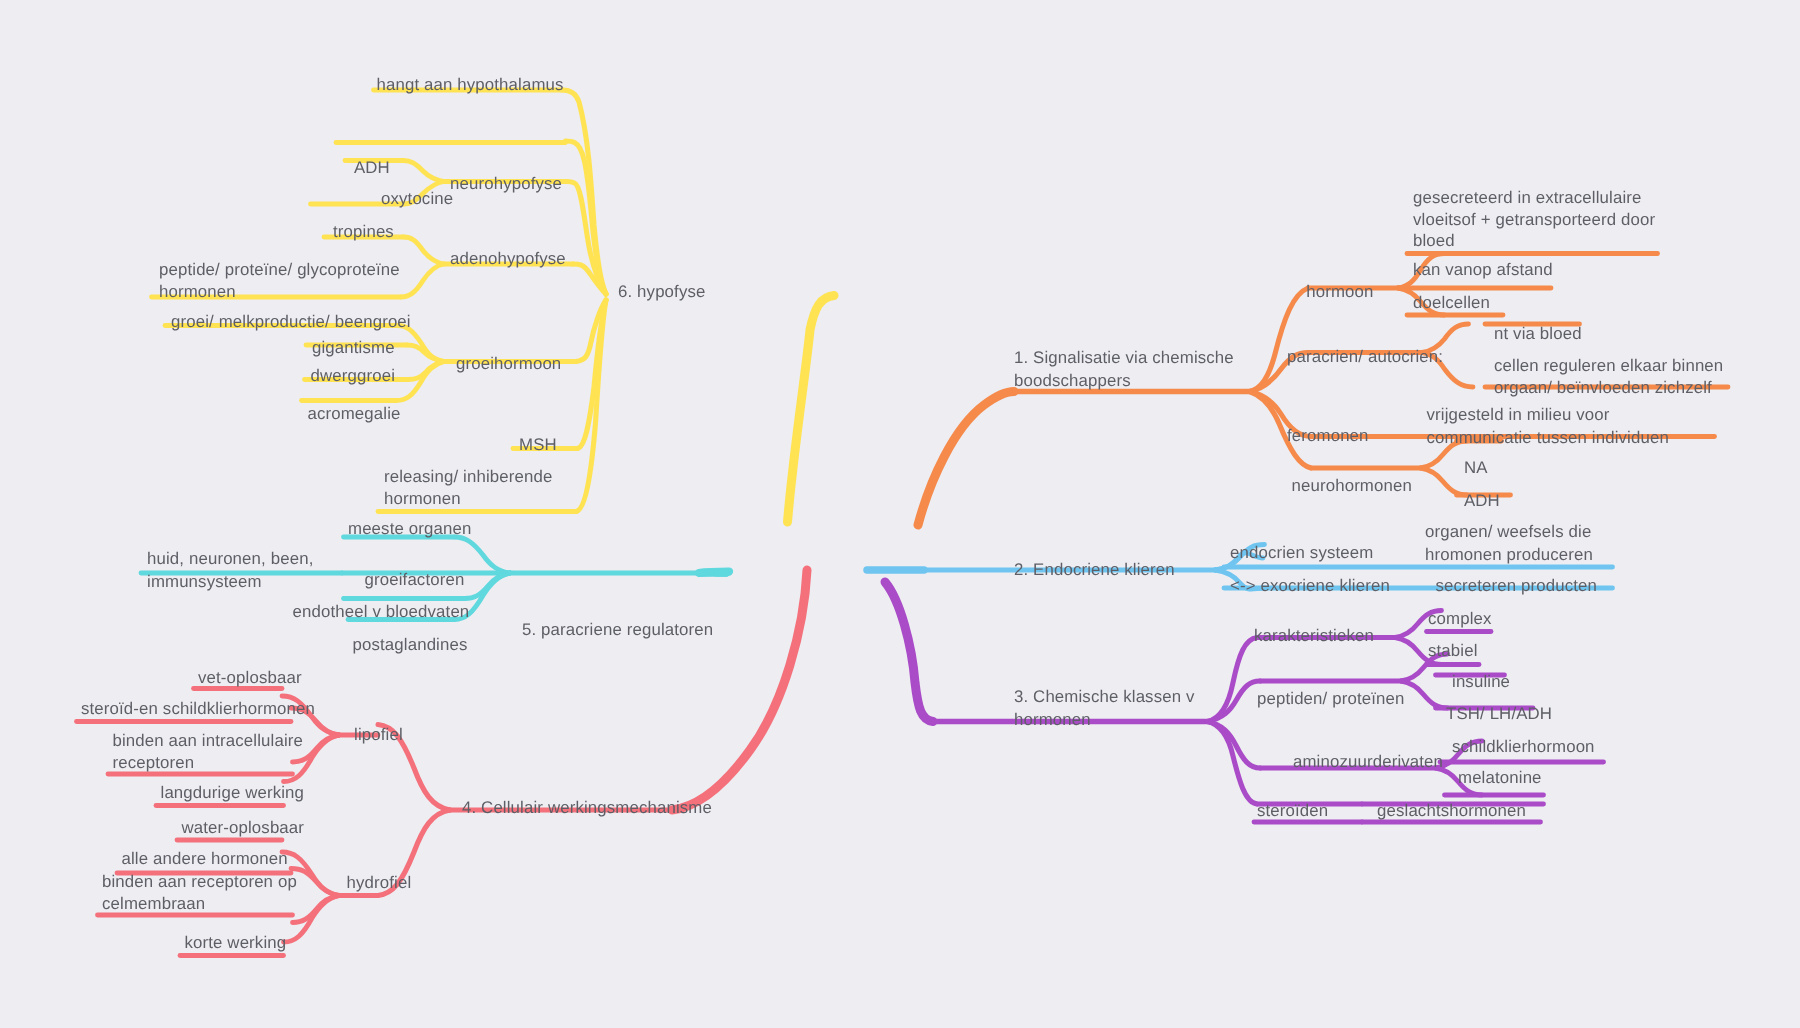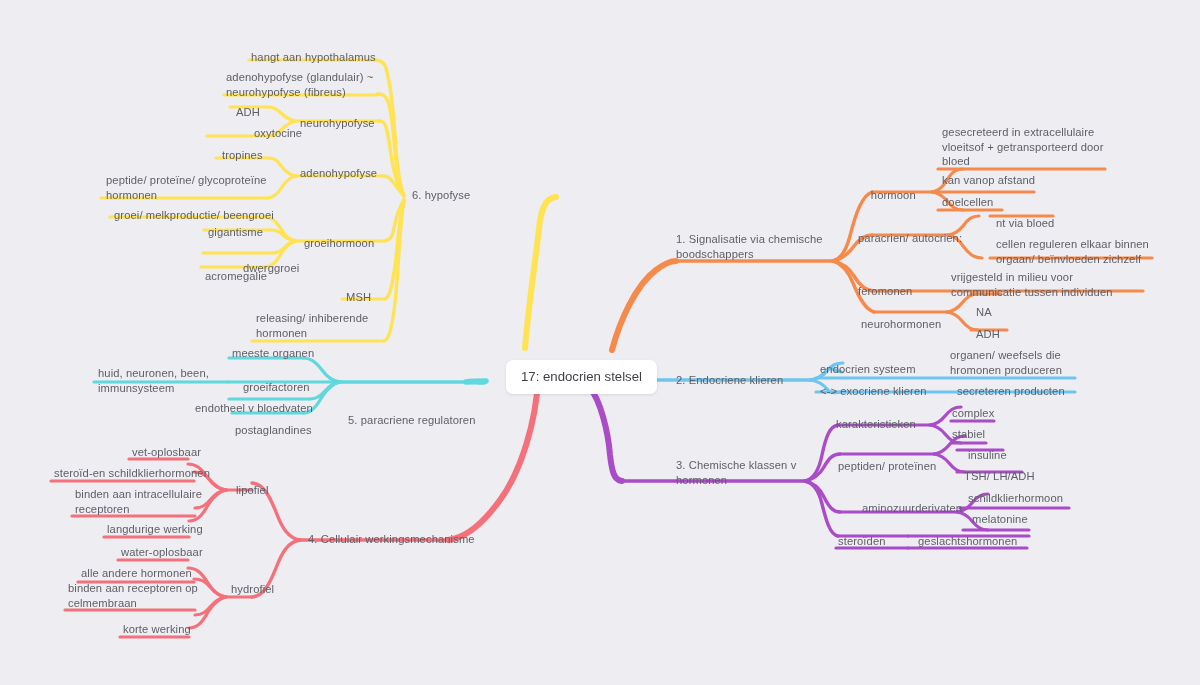--- a/index.html
+++ b/index.html
@@ -213,35 +213,32 @@
         <path d="M963,530 L1029,530" stroke-width="3.2"></path>
 
         <path d="M838,536 L908,536" stroke-width="3.2"></path>
         <path d="M908,536 L1029,536" stroke-width="3.2"></path>
         <path d="M836,548 L908,548" stroke-width="3.2"></path>
         <path d="M908,548 L1027,548" stroke-width="3.2"></path>
       </g>
     </g>
   </svg>
 
-  <div class="center-node" style="left:506px; top:360px;">17: endocrien stelsel</div>
 
   <div class="node" style="left:251px; top:50px;">hangt aan hypothalamus</div>
-  <div class="node" style="left:226px; top:70px;">adenohypofyse (glandulair) ~
-neurohypofyse (fibreus)</div>
   <div class="node" style="left:236px; top:105px;">ADH</div>
   <div class="node" style="left:216px; top:126px;margin-left:38px;">oxytocine</div>
   <div class="node" style="left:300px; top:116px;">neurohypofyse</div>
   <div class="node" style="left:222px; top:148px;">tropines</div>
   <div class="node" style="left:106px; top:173px;">peptide/ proteïne/ glycoproteïne
 hormonen</div>
   <div class="node" style="left:300px; top:166px;">adenohypofyse</div>
   <div class="node" style="left:114px; top:208px;">groei/ melkproductie/ beengroei</div>
   <div class="node" style="left:208px; top:225px;">gigantisme</div>
-  <div class="node" style="left:207px; top:261px;margin-left:36px;">dwerggroei</div>
+  <div class="node" style="left:207px; top:244px;">dwerggroei</div>
   <div class="node" style="left:205px; top:269px;">acromegalie</div>
   <div class="node" style="left:304px; top:236px;">groeihormoon</div>
   <div class="node" style="left:346px; top:290px;">MSH</div>
   <div class="node" style="left:256px; top:311px;">releasing/ inhiberende
 hormonen</div>
   <div class="node" style="left:412px; top:188px;">6. hypofyse</div>
 
   <div class="node" style="left:232px; top:346px;">meeste organen</div>
   <div class="node" style="left:98px; top:366px;">huid, neuronen, been,
 immunsysteem</div>

